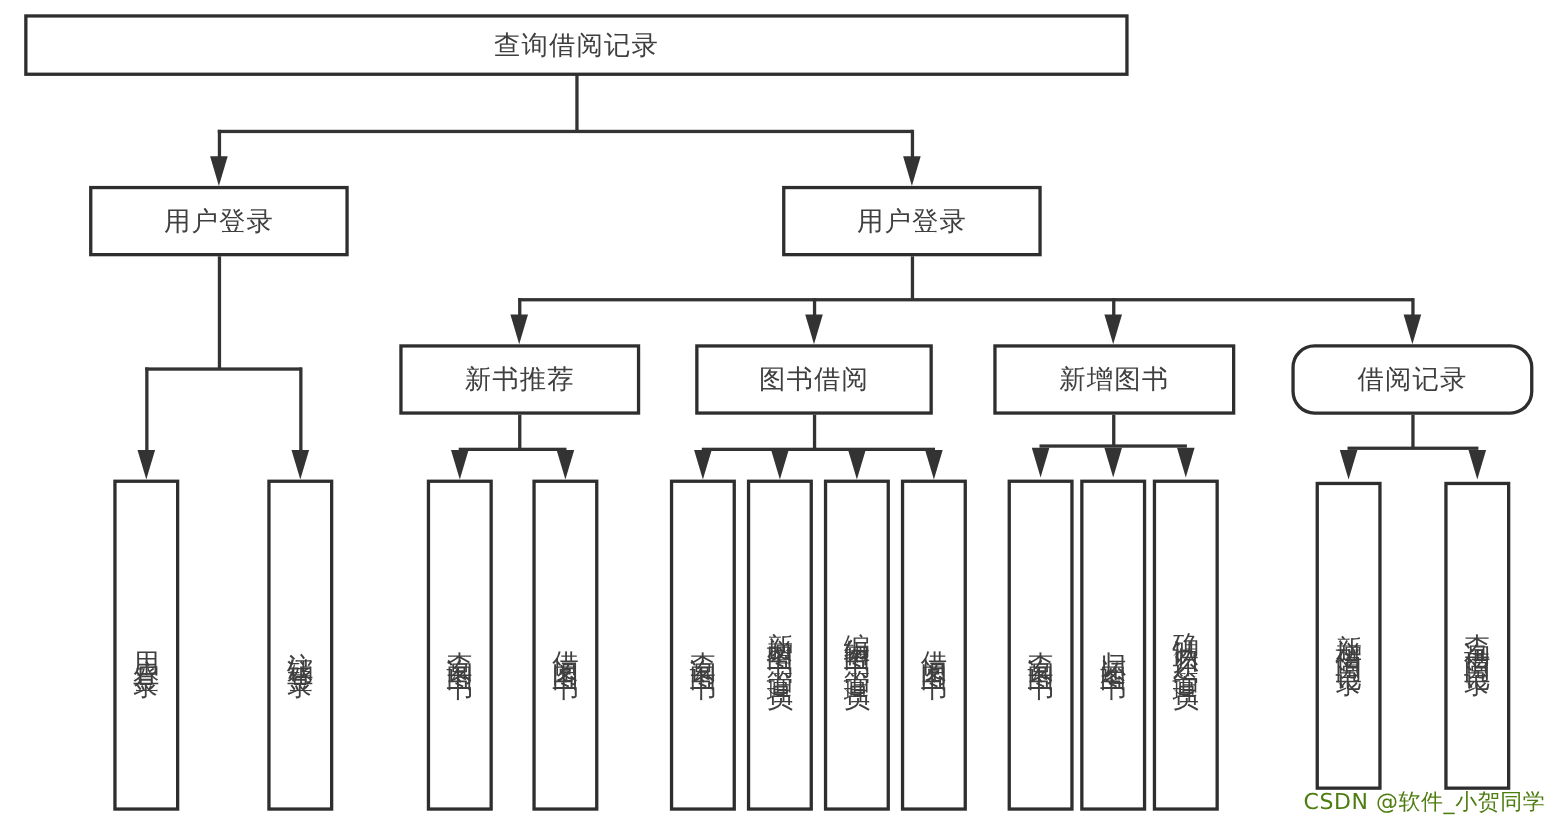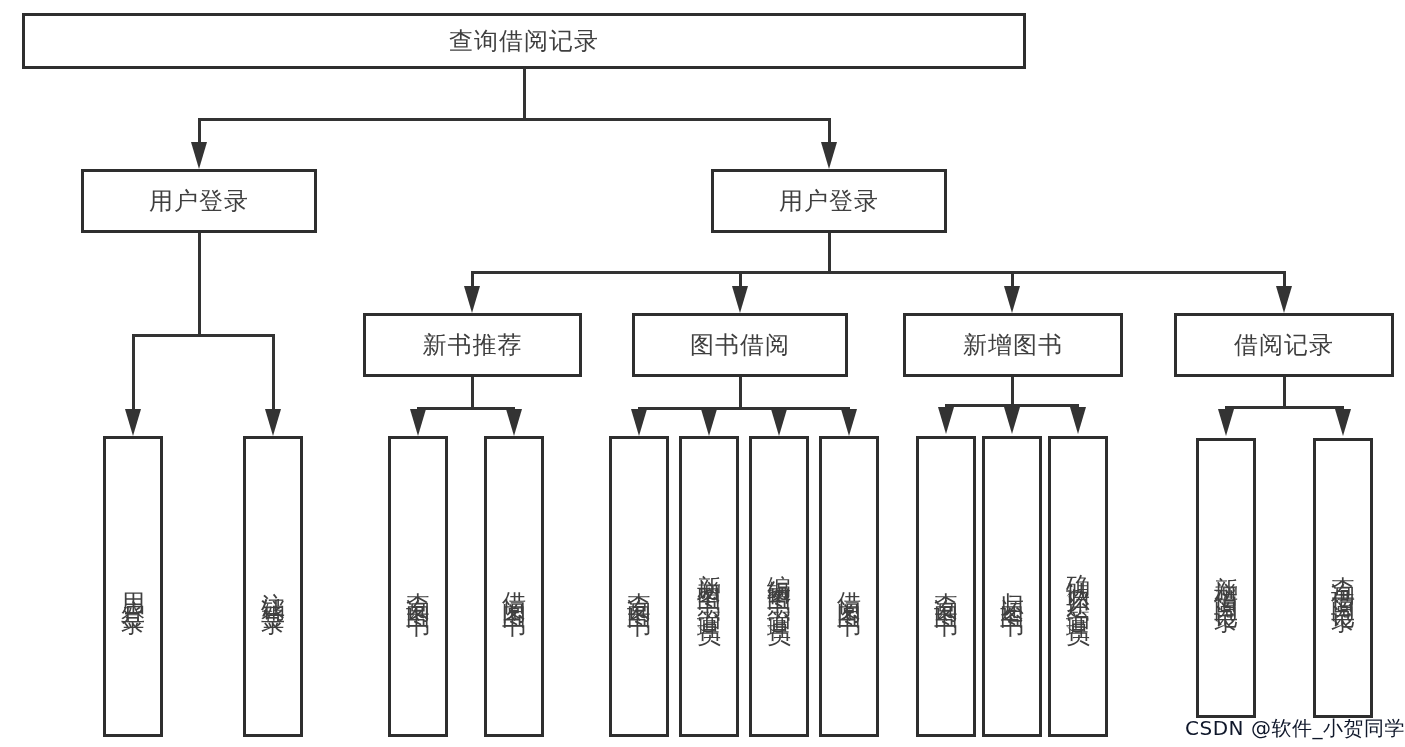--- a/index.html
+++ b/index.html
@@ -31,21 +31,21 @@
   
   .vline{position:absolute;width:2.5px;background:#333333;}
   .hline{position:absolute;height:2.5px;background:#333333;}
   .arrow{
     position:absolute;width:0;height:0;
     border-left:8px solid transparent;border-right:8px solid transparent;
     border-top:27px solid #333333;
   }
   .watermark{
     position:absolute;left:1185px;top:715px;z-index:30;
-    font-size:20px;color:#0f172a;letter-spacing:0.5px;white-space:nowrap;
+    font-size:20px;color:#4d7c0f;letter-spacing:0.5px;white-space:nowrap;
   }
 </style>
 </head>
 <body>
 
 <div class="stage">
 
   <div class="hbox" style="left:22px;top:13px;width:1004px;height:56px;">
     <span>查询借阅记录</span>
   </div>
@@ -84,21 +84,21 @@
 
   <div class="hbox" style="left:632px;top:313px;width:216px;height:64px;">
     <span>图书借阅</span>
   </div>
   <div class="hbox" style="left:363px;top:313px;width:219px;height:64px;">
     <span>新书推荐</span>
   </div>
   <div class="hbox" style="left:903px;top:313px;width:220px;height:64px;">
     <span>新增图书</span>
   </div>
-  <div class="hbox" style="left:1174px;top:313px;width:220px;height:64px;">
+  <div class="hbox" style="left:1174px;top:313px;width:220px;height:64px;border-radius:21px;">
     <span>借阅记录</span>
   </div>
 
   <div class="vline" style="left:471px;top:377px;height:32px;"></div>
   <div class="hline" style="left:417px;top:407px;width:98px;"></div>
   <div class="arrow" style="left:410px;top:409px;"></div>
   <div class="arrow" style="left:506px;top:409px;"></div>
 
   <div class="vline" style="left:739px;top:377px;height:32px;"></div>
   <div class="hline" style="left:638px;top:407px;width:212px;"></div>

